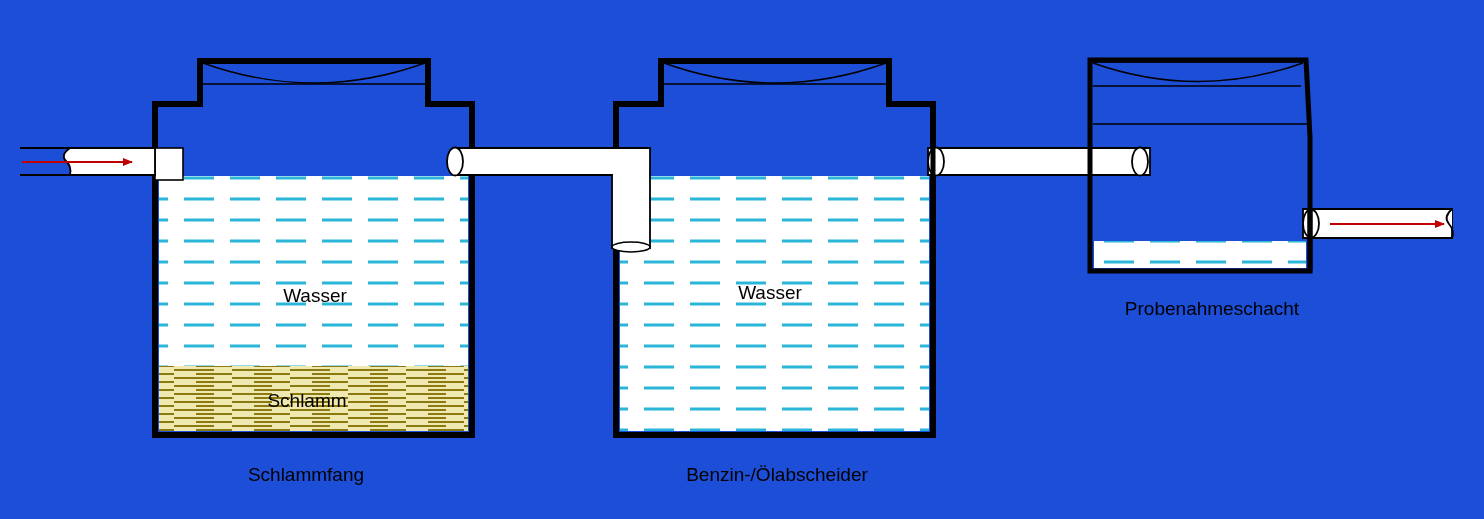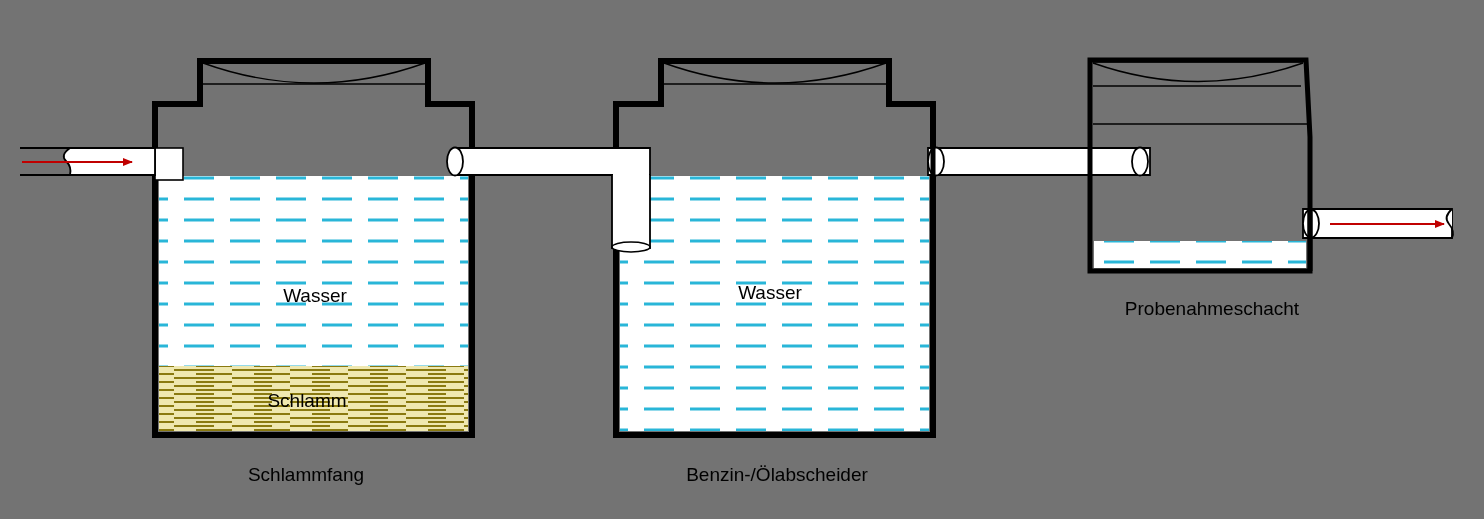--- a/index.html
+++ b/index.html
@@ -7,21 +7,21 @@
     padding: 0;
     background: #ffffff;
   }
   body {
     font-family: "Liberation Sans", sans-serif;
   }
   #diagram-root {
     position: relative;
     width: 1484px;
     height: 519px;
-    background: #737373;
+    background: #1d4ed8;
     overflow: hidden;
   }
   svg#schematic {
     display: block;
     width: 1484px;
     height: 519px;
   }
   .lbl {
     font-family: "Liberation Sans", sans-serif;
     font-size: 19px;

